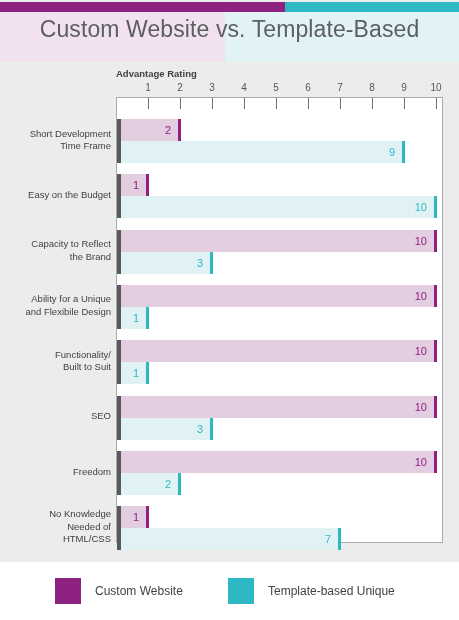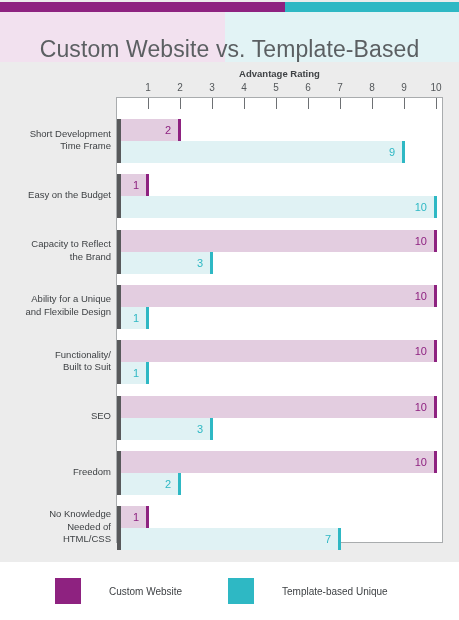--- a/index.html
+++ b/index.html
@@ -15,32 +15,32 @@
   
   .accent-bar{position:absolute;left:0;top:2px;width:459px;height:10px;display:flex;}
   .accent-left{height:100%;}
   .accent-right{height:100%;flex:1;}
 
   
   .title-band{position:absolute;left:0;top:12px;width:459px;height:50px;display:flex;}
   .title-bg-left{height:100%;}
   .title-bg-right{height:100%;flex:1;}
   .title-text{
-    position:absolute;left:0;top:24px;width:459px;height:50px;
+    position:absolute;left:0;top:4px;width:459px;height:50px;
     display:flex;align-items:center;justify-content:center;
     font-size:23px;color:#5b5f62;letter-spacing:.1px;
     white-space:nowrap;
   }
 
   
   .chart-wrap{position:absolute;left:0;top:62px;width:459px;height:500px;background:#ececec;}
 
   .axis-title{
     position:absolute;left:116px;top:6px;width:327px;
-    text-align:center;font-size:9.5px;color:#3f4245;font-weight:bold;
+    text-align:left;font-size:9.5px;color:#3f4245;font-weight:bold;
   }
 
   .tick-labels{position:absolute;left:0;top:20px;width:459px;height:14px;}
   .tick-label{
     position:absolute;top:0;width:24px;margin-left:-12px;
     text-align:center;font-size:10px;color:#53575a;
   }
 
   .plot{
     position:absolute;left:116px;top:35px;width:327px;height:446px;
@@ -64,21 +64,21 @@
     text-align:right;font-size:9.5px;line-height:12.5px;color:#3f4245;
   }
 
   
   .legend{
     position:absolute;left:0;top:562px;width:459px;height:58px;
     background:#ffffff;display:flex;align-items:center;
   }
   .legend-item{display:flex;align-items:center;}
   .legend-swatch{width:26px;height:26px;display:block;}
-  .legend-label{margin-left:28px;font-size:10px;color:#3f4245;white-space:nowrap;}
+  .legend-label{margin-left:14px;font-size:12px;color:#3f4245;white-space:nowrap;}
 </style>
 </head>
 <body>
 
 <div id="page">
 
   <div class="accent-bar">
     <div class="accent-left" id="accent-left" style="background: rgb(142, 34, 128); width: 62%;"></div>
     <div class="accent-right" id="accent-right" style="background: rgb(46, 184, 196);"></div>
   </div>

